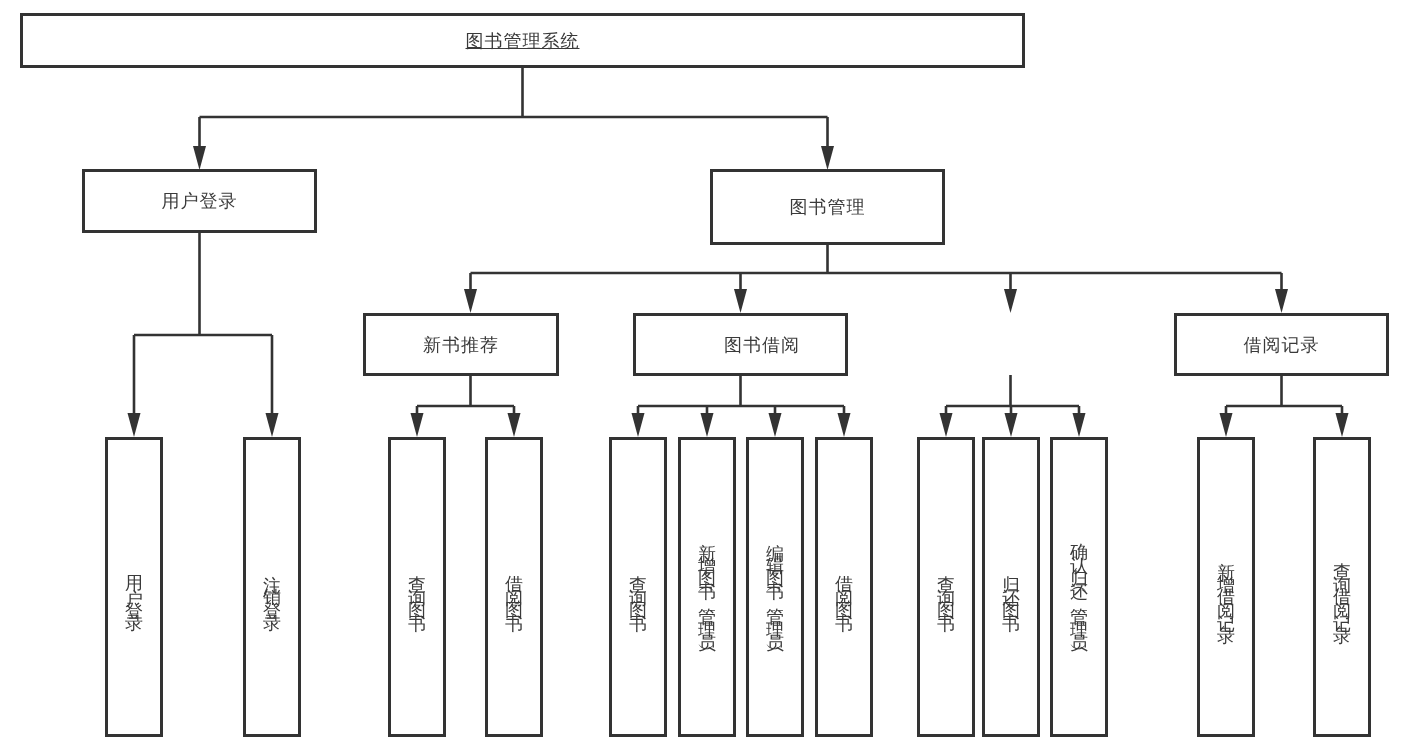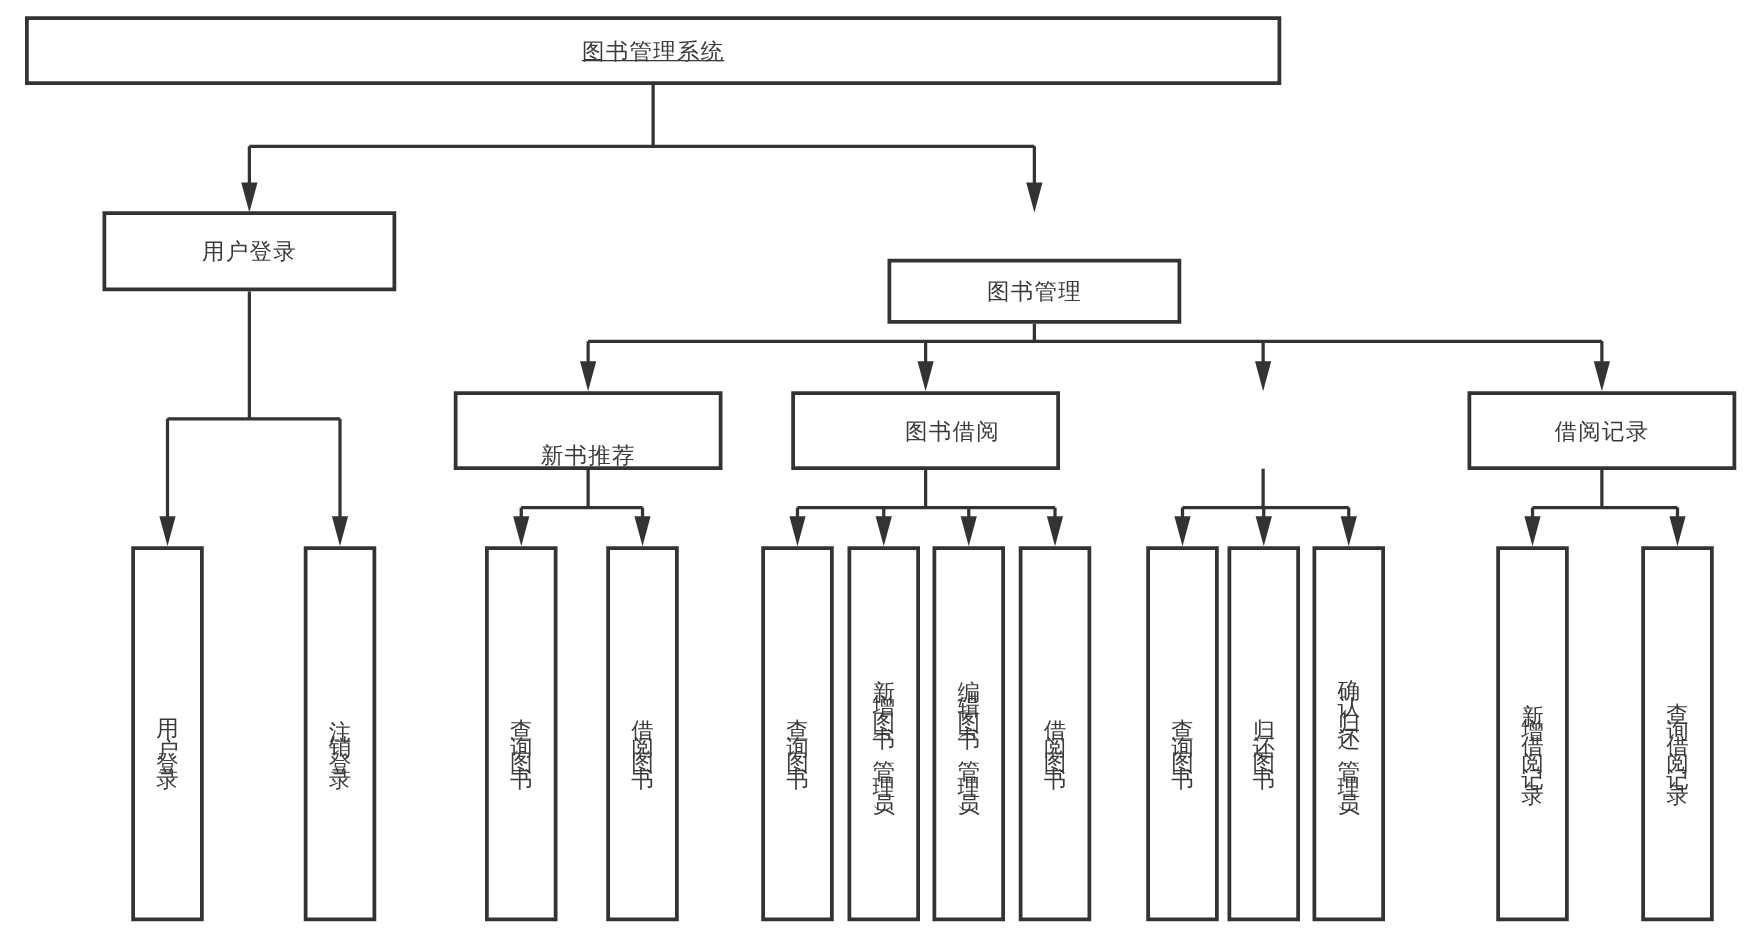--- a/index.html
+++ b/index.html
@@ -134,25 +134,25 @@
     </g>
   </svg>
 
   <div class="node" style="left:20px; top:13px; width:1005px; height:55px;text-decoration:underline;">
     <span>图书管理系统</span>
   </div>
 
   <div class="node" style="left:82px; top:169px; width:235px; height:64px;">
     <span>用户登录</span>
   </div>
-  <div class="node" style="left:710px; top:169px; width:235px; height:52px;margin-top:38px;">
+  <div class="node" style="left:710px; top:169px; width:235px; height:76px;">
     <span>图书管理</span>
   </div>
 
-  <div class="node" style="left:363px; top:313px; width:215px; height:63px;align-items:flex-end;">
+  <div class="node" style="left:363px; top:313px; width:196px; height:63px;">
     <span>新书推荐</span>
   </div>
   <div class="node" style="left:633px; top:313px; width:215px; height:63px;padding-left:43px;">
     <span>图书借阅</span>
   </div>
   <div class="node" style="left:1174px; top:313px; width:215px; height:63px;">
     <span>借阅记录</span>
   </div>
 
   <div class="leaf" style="left:105px;">

